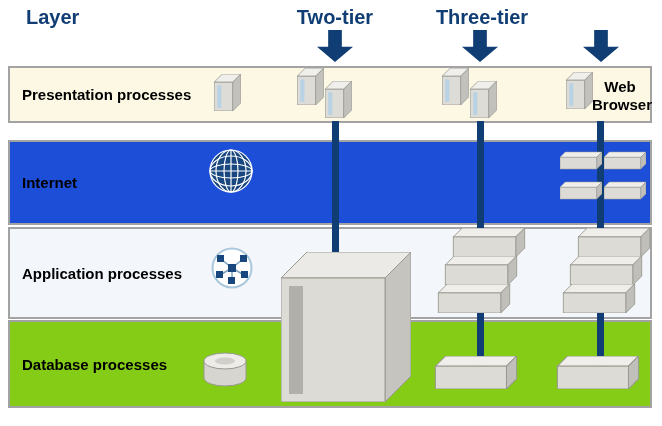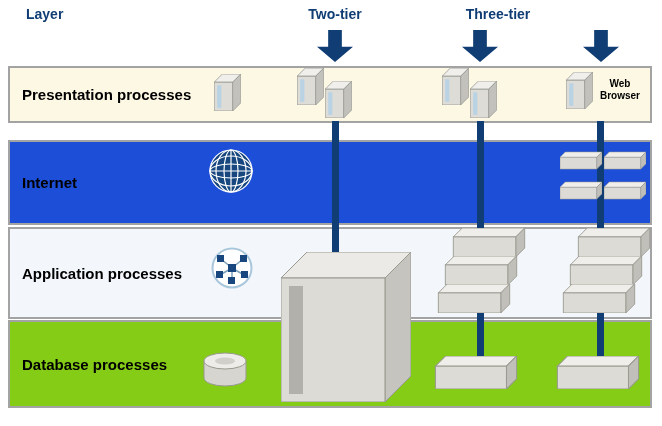--- a/index.html
+++ b/index.html
@@ -1,40 +1,40 @@
 <!DOCTYPE html>
 <html><head>
 <meta charset="utf-8">
 <style>
   * { margin:0; padding:0; box-sizing:border-box; }
   body { font-family:"Liberation Sans", sans-serif; background:#fff; }
   .canvas { position:relative; width:662px; height:426px; background:#fff; overflow:hidden; }
 
-  .hdr { position:absolute; top:6px; font-weight:bold; font-size:14px; color:#103d73; white-space:nowrap; }
+  .hdr { position:absolute; top:6px; font-weight:bold; font-size:20px; color:#103d73; white-space:nowrap; }
   .col-hdr { width:100px; text-align:center; }
 
   .arrow { position:absolute; top:30px; width:36px; height:32px; background:#103d73;
            clip-path:polygon(31% 0, 69% 0, 69% 52%, 100% 52%, 50% 100%, 0 52%, 31% 52%); }
 
   .band { position:absolute; left:8px; width:644px; border:2px solid #a3a3a3;
           display:flex; align-items:center; padding-left:12px; z-index:0; }
   .band-presentation { top:66px;  height:57px; background:#fcf8e3; }
   .band-internet     { top:140px; height:85px; background:#1d4ed8; }
   .band-application  { top:227px; height:92px; background:#f3f7fb;align-items:center; }
   .band-database     { top:320px; height:88px; background:#84cc16; }
   .band-label { font-weight:bold; font-size:15px; color:#000; }
 
   .connector { position:absolute; width:7px; background:#103d73; z-index:1; }
   .conn-two   { left:332px; top:121px; height:138px; }
   .conn-three { left:477px; top:121px; height:248px; }
   .conn-multi { left:597px; top:121px; height:248px; }
 
   .icon { position:absolute; z-index:2; line-height:0; }
   .webbrowser { position:absolute; z-index:2; left:592px; top:78px; width:56px;
-                font-size:10px; font-weight:bold; text-align:center; line-height:1.2; color:#000; }
+                font-size:15px; font-weight:bold; text-align:center; line-height:1.2; color:#000; }
 </style>
 </head>
 <body>
 
 <svg width="0" height="0" style="position:absolute" aria-hidden="true">
   <symbol id="sym-tower" viewBox="0 0 26 36">
     <polygon points="8,0 26,0 18,8 0,8" fill="#f0efec" stroke="#9a9a94" stroke-width="0.8"></polygon>
     <polygon points="26,0 26,28 18,36 18,8" fill="#c2c1bc" stroke="#9a9a94" stroke-width="0.8"></polygon>
     <rect x="0" y="8" width="18" height="28" fill="#dddcd7" stroke="#9a9a94" stroke-width="0.8"></rect>
     <rect x="3" y="11" width="4" height="22" fill="#b9d2e4"></rect>
@@ -84,21 +84,21 @@
     <path d="M2,9 v17 a21,8 0 0 0 42,0 v-17 z" fill="#d6d5d0" stroke="#99998f" stroke-width="1"></path>
     <ellipse cx="23" cy="9" rx="21" ry="8" fill="#edece8" stroke="#99998f" stroke-width="1"></ellipse>
     <ellipse cx="23" cy="9" rx="10" ry="3.5" fill="#d0cfca"></ellipse>
   </symbol>
 </svg>
 
 <div class="canvas">
 
   <div class="hdr" style="left:26px">Layer</div>
   <div class="hdr col-hdr" style="left:285px">Two-tier</div>
-  <div class="hdr col-hdr" style="left:448px">Three-tier</div>
+  <div class="hdr col-hdr" style="left:432px">Three-tier</div>
 
   <div class="arrow" style="left:317px"></div>
   <div class="arrow" style="left:462px"></div>
   <div class="arrow" style="left:583px"></div>
 
   <div class="band band-presentation">
     <span class="band-label">Presentation processes</span>
   </div>
   <div class="band band-internet">
     <span class="band-label">Internet</span>

